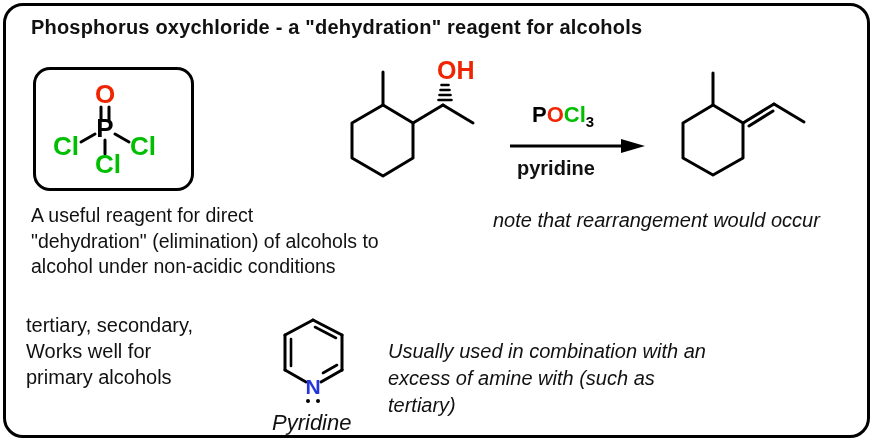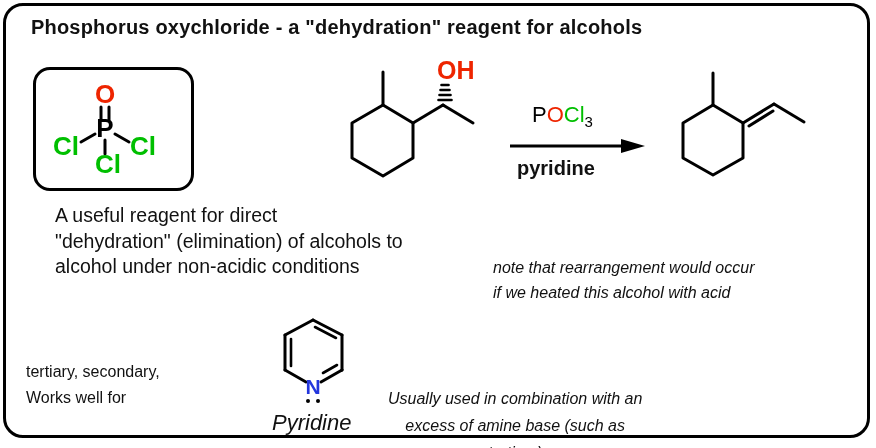--- a/index.html
+++ b/index.html
@@ -14,24 +14,24 @@
   }
   .title {
     position:absolute; left:31px; top:16px; font-size:20px; font-weight:bold;
     letter-spacing:0.2px; white-space:nowrap;
   }
   .reagent-box {
     position:absolute; left:33px; top:67px; width:161px; height:124px;
     border:3px solid #000; border-radius:17px;
   }
   .abs { position:absolute; }
-  .note { font-size:16px; line-height:25px; white-space:nowrap;margin-top:47px; }
-  .note-sm { font-size:19.5px; line-height:25.5px; white-space:nowrap;margin-left:24px; }
+  .note { font-size:20px; line-height:25px; white-space:nowrap; }
+  .note-sm { font-size:19.5px; line-height:25.5px; white-space:nowrap; }
   .italic { font-style:italic; }
-  .rxn-reagent { font-size:22px; font-weight:normal; white-space:nowrap; }
+  .rxn-reagent { font-size:22px; font-weight:bold; white-space:nowrap; }
   .rxn-reagent sub { font-size:15px; }
   .rxn-solvent { font-size:20px; font-weight:bold; }
   .pyridine-label { font-size:22px; font-style:italic; }
   .c-red { color:#ee2500; fill:#ee2500; }
   .c-green { color:#00bf00; fill:#00bf00; }
   .c-blue { color:#2336dd; fill:#2336dd; }
   .c-black { color:#000; fill:#000; }
   svg text { font-family:"Liberation Sans", sans-serif; font-weight:bold; }
   svg .bond { stroke:#000; stroke-width:3; fill:none; stroke-linecap:round; stroke-linejoin:round; }
   svg .bond-thin { stroke:#000; stroke-width:2.6; fill:none; stroke-linecap:round; }
@@ -91,44 +91,44 @@
   </svg>
 
   <div class="abs note-sm" style="left:31px; top:203px;">
     <div>A useful reagent for direct</div>
     <div>"dehydration" (elimination) of alcohols to</div>
     <div>alcohol under non-acidic conditions</div>
   </div>
 
   <div class="abs note italic" style="left:493px; top:208px;">
     <div>note that rearrangement would occur</div>
-    <div>if we heated this alcohol with acid</div>
   </div>
 
   <div class="abs note" style="left:26px; top:312px; line-height:26px;">
     <div>tertiary, secondary,</div>
     <div>Works well for</div>
+    <div>primary alcohols</div>
   </div>
 
   <svg class="abs" style="left:278px; top:313px;" width="80" height="95" viewBox="0 0 80 95">
     <line class="bond" x1="35" y1="7" x2="7" y2="22"></line>
     <line class="bond" x1="35" y1="7" x2="64" y2="22"></line>
     <line class="bond" x1="7" y1="22" x2="7" y2="57"></line>
     <line class="bond" x1="64" y1="22" x2="64" y2="57"></line>
     <line class="bond" x1="7" y1="57" x2="28" y2="69"></line>
     <line class="bond" x1="64" y1="57" x2="43" y2="69"></line>
     <line class="bond-thin" x1="37" y1="14" x2="58" y2="25"></line>
     <line class="bond-thin" x1="13" y1="26" x2="13" y2="53"></line>
     <line class="bond-thin" x1="59" y1="52" x2="45" y2="60"></line>
     <text x="35" y="81" text-anchor="middle" font-size="21" class="c-blue">N</text>
     <g>
       <circle cx="30" cy="88" r="2" fill="#000"></circle>
       <circle cx="40" cy="88" r="2" fill="#000"></circle>
     </g>
   </svg>
   <div class="abs pyridine-label" style="left:272px; top:410px;">Pyridine</div>
 
-  <div class="abs note italic" style="left:388px; top:338px; line-height:27px;text-align:center;">
+  <div class="abs note italic" style="left:388px; top:338px; line-height:27px;">
     <div>Usually used in combination with an</div>
-    <div>excess of amine base (such as</div>
+    <div>excess of amine with (such as</div>
     <div>tertiary)</div>
   </div>
 </div>
 
 </body></html>

